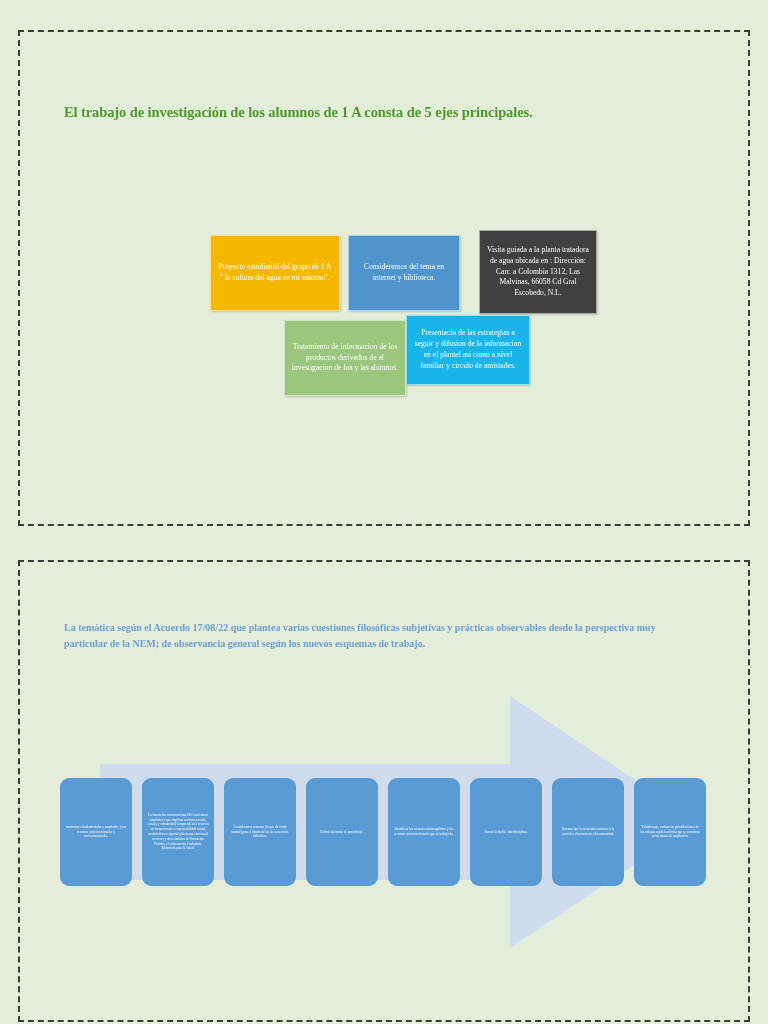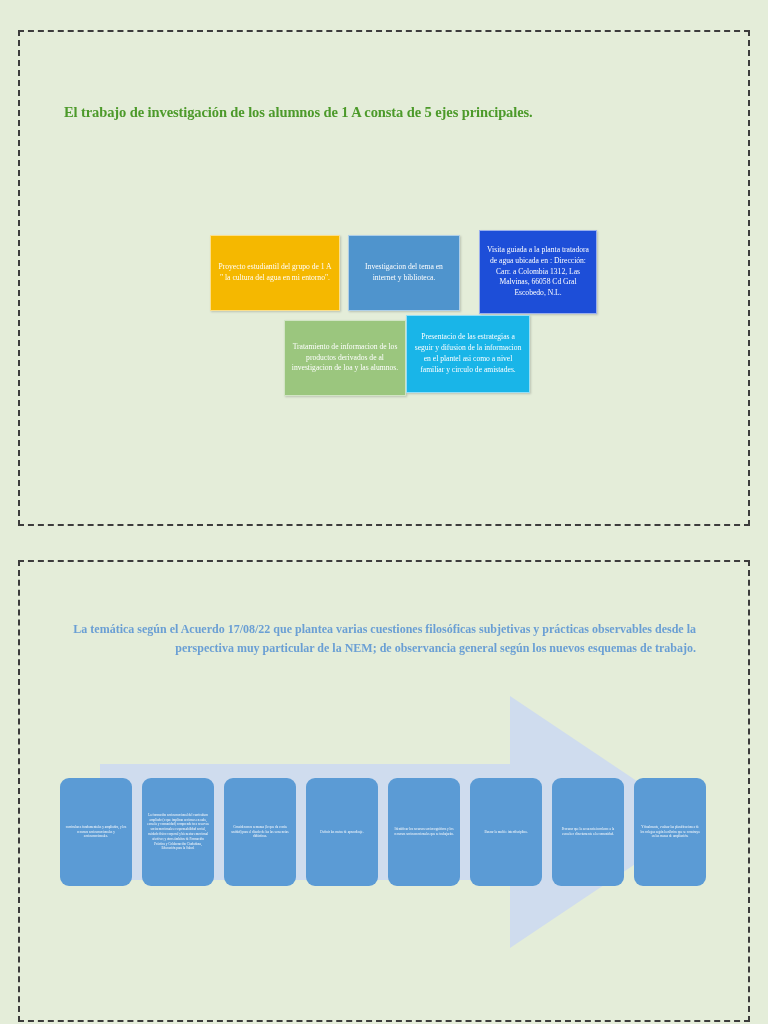--- a/index.html
+++ b/index.html
@@ -35,25 +35,24 @@
     font-weight: bold;
     color: #4c9a2a;
     letter-spacing: -0.1px;
   }
 
   .para {
     position: absolute;
     left: 44px;
     top: 58px;
     width: 632px;
-    font-size: 12px;
+    font-size: 10px;
     font-weight: bold;
     color: #6a9fd4;
     line-height: 1.62;
-    text-align: right;
   }
 
   
   .sbox {
     position: absolute;
     display: flex;
     align-items: center;
     justify-content: center;
     text-align: center;
     color: #ffffff;
@@ -67,29 +66,29 @@
   #box-proyecto {
     left: 190px; top: 203px; width: 130px; height: 76px;
     background: #f5b800;
   }
   #box-investigacion {
     left: 328px; top: 203px; width: 112px; height: 76px;
     background: #4f94cd;
   }
   #box-visita {
     left: 459px; top: 198px; width: 118px; height: 84px;
-    background: #1d4ed8;
+    background: #404040;
   }
   #box-tratamiento {
     left: 256px; top: 288px; width: 122px; height: 76px;
     background: #9bc67e;
     margin-left: 8px;
   }
   #box-presentacion {
-    left: 386px; top: 283px; width: 124px; height: 78px;
+    left: 386px; top: 283px; width: 124px; height: 70px;
     background: #19b5e8;
   }
 
   
   .arrow-wrap {
     position: absolute;
     left: 38px;
     top: 130px;
     width: 660px;
     height: 260px;
@@ -121,21 +120,21 @@
 </style>
 </head>
 <body>
 
 <div class="slide" id="slide-1">
 
   <div class="slide-title">El trabajo de investigación de los alumnos de 1 A consta de 5 ejes principales.</div>
 
   <div class="sbox" id="box-proyecto">Proyecto estudiantil del grupo de 1 A " la cultura del agua en mi entorno".</div>
 
-  <div class="sbox" id="box-investigacion">Investigacion del tema en internet y biblioteca.</div>
+  <div class="sbox" id="box-investigacion">Consideremos del tema en internet y biblioteca.</div>
 
   <div class="sbox" id="box-visita">Visita guiada a la planta tratadora de agua  ubicada en : Dirección: Carr. a Colombia 1312, Las Malvinas, 66058 Cd Gral Escobedo, N.L.</div>
 
   <div class="sbox" id="box-tratamiento">Tratamiento de informacion de los productos derivados de al investigacion de loa y las alumnos.</div>
 
   <div class="sbox" id="box-presentacion">Presentacio de las estrategias a seguir y difusion de la informacion en el plantel asi como a nivel familiar y circulo de amistades.</div>
 
 </div>
 
 <div class="slide" id="slide-2">

